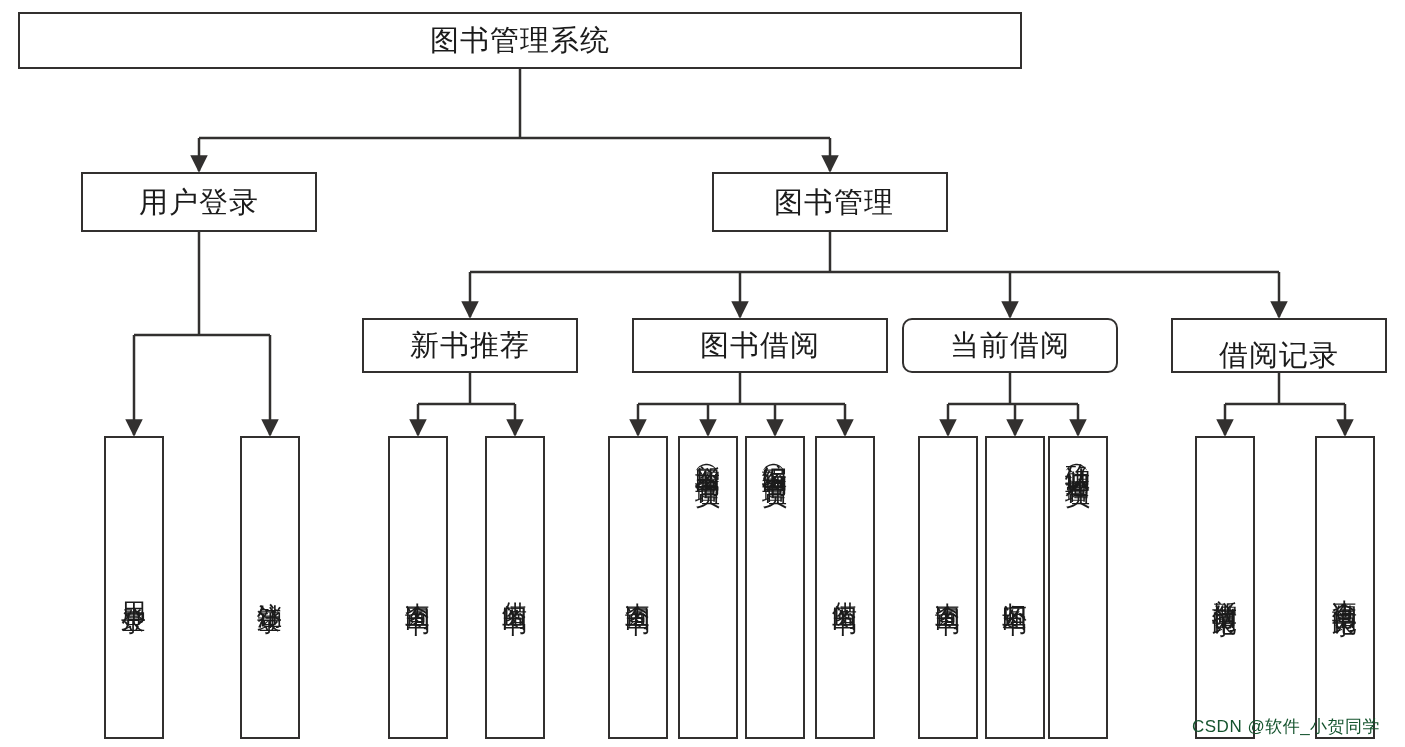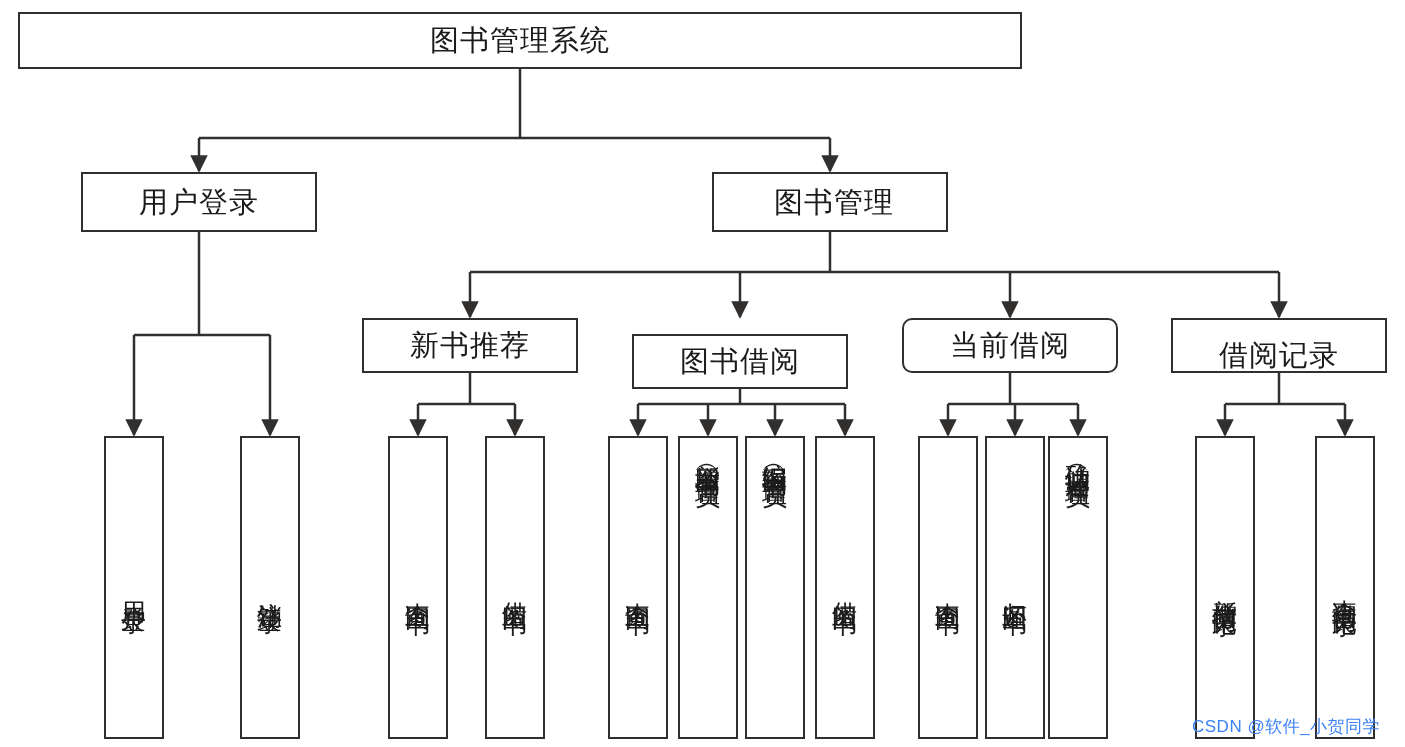--- a/index.html
+++ b/index.html
@@ -47,21 +47,21 @@
     justify-content: flex-start;
     align-items: center;
     padding-top: 6px;
   }
   .node.vert.centered {
     justify-content: center;
     padding-top: 0;
   }
   .watermark {
     position: absolute;
-    color: #3b82f6;
+    color: #14532d;
     font-size: 17px;
     letter-spacing: 0.5px;
     white-space: nowrap;
     user-select: none;
   }
 </style>
 </head>
 <body>
 
 <div id="canvas">
@@ -115,21 +115,21 @@
       </div>
       <div class="node horiz" style="left: 81px; top: 172px; width: 236px; height: 60px;">
         <span>用户登录</span>
       </div>
       <div class="node horiz" style="left: 712px; top: 172px; width: 236px; height: 60px; padding-left: 8px;">
         <span>图书管理</span>
       </div>
       <div class="node horiz" style="left: 362px; top: 318px; width: 216px; height: 55px;">
         <span>新书推荐</span>
       </div>
-      <div class="node horiz" style="left: 632px; top: 318px; width: 216px; height: 55px; margin-top: 16px;">
+      <div class="node horiz" style="left: 632px; top: 318px; width: 256px; height: 55px;">
         <span>图书借阅</span>
       </div>
       <div class="node horiz" style="left: 902px; top: 318px; width: 216px; height: 55px; border-radius: 10px;">
         <span>当前借阅</span>
       </div>
       <div class="node horiz" style="left: 1171px; top: 318px; width: 216px; height: 55px; align-items: flex-end;">
         <span>借阅记录</span>
       </div>
       <div class="node vert centered" style="left: 104px; top: 436px; width: 60px; height: 303px;">
         <span>用户登录</span>

